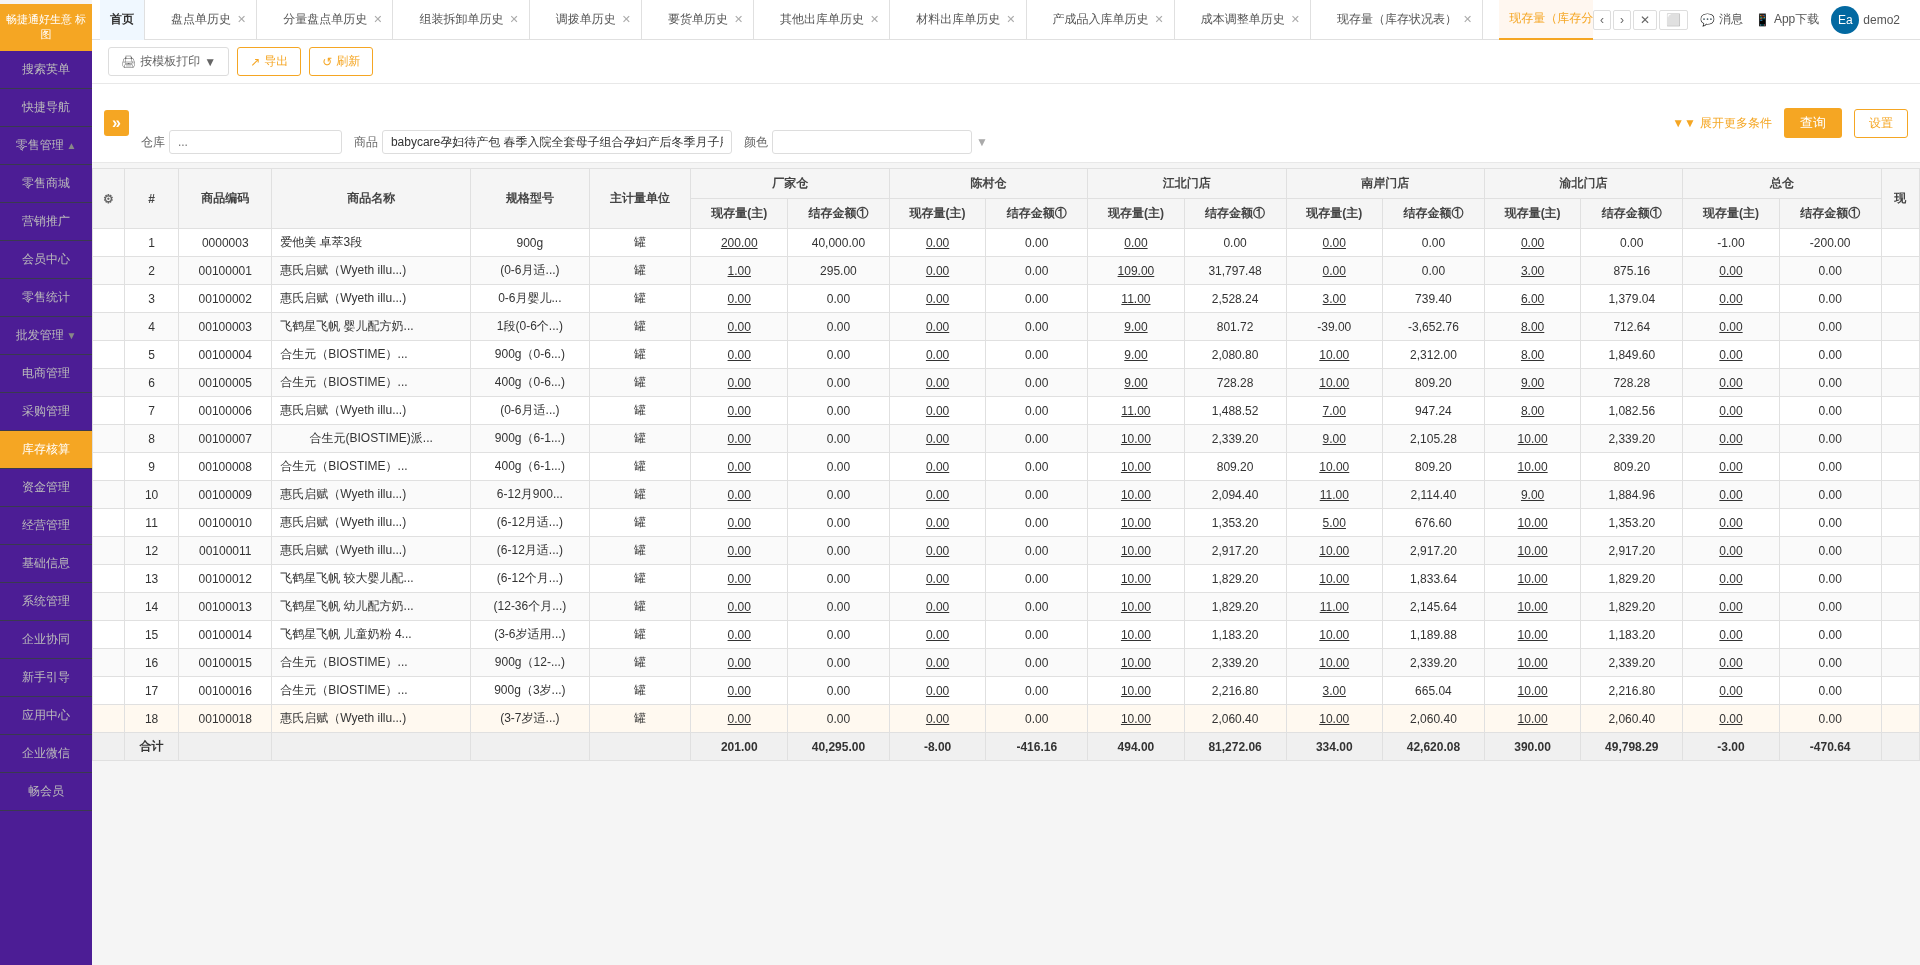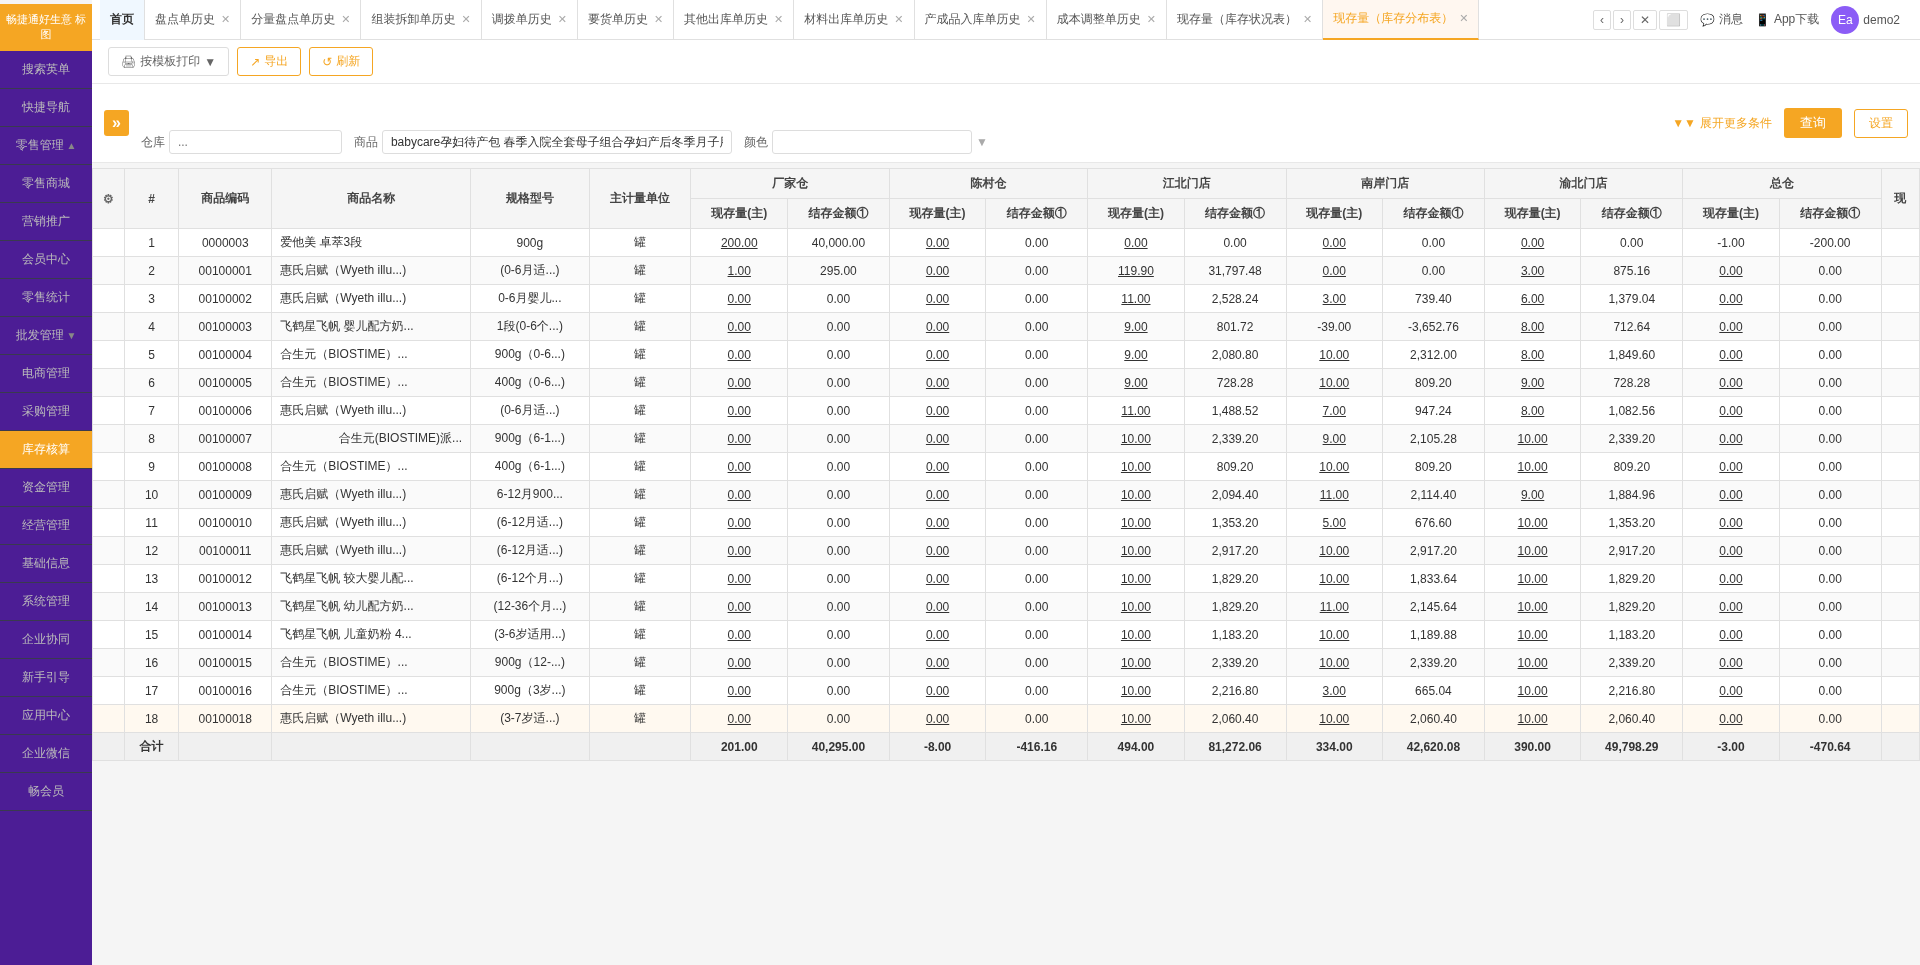--- a/index.html
+++ b/index.html
@@ -17,21 +17,21 @@
       padding: 10px 4px; text-align: center; color: #bbb; cursor: pointer; border-bottom: 1px solid #3a3a4e; font-size: 12px;
     }
     .sidebar-nav-item.active { background: #f5a623; color: white; }
     .sidebar-nav-item .nav-arrow { font-size: 10px; color: #888; }
 
     
     .topbar {
       position: fixed; left: 92px; top: 0; right: 0; height: 40px;
       background: #fff; border-bottom: 1px solid #e0e0e0; display: flex; align-items: center; z-index: 99; padding: 0 8px;
     }
-    .topbar-tabs { display: flex; align-items: flex-start; flex: 1; overflow: hidden; gap: 0; }
+    .topbar-tabs { display: flex; align-items: flex-start; flex: 1; overflow: hidden; gap: 16px; }
     .topbar-tab {
       display: flex; align-items: center; padding: 0 10px; height: 40px; border-right: 1px solid #e0e0e0;
       cursor: pointer; white-space: nowrap; color: #555; font-size: 12px; flex-shrink: 0;
     }
     .topbar-tab.home { background: #f0f8ff; font-weight: bold; color: #333; }
     .topbar-tab.active { background: #fff7f0; color: #f5a623; border-bottom: 2px solid #f5a623; }
     .topbar-tab .close-x { margin-left: 6px; color: #aaa; font-size: 11px; }
     .topbar-right { display: flex; align-items: center; gap: 12px; padding: 0 12px; flex-shrink: 0; }
     .topbar-right-item { display: flex; align-items: center; gap: 4px; color: #555; cursor: pointer; font-size: 12px; }
     .topbar-nav-arrows { display: flex; gap: 2px; }
@@ -89,21 +89,21 @@
     .val-link { color: #1890ff; text-decoration: underline; cursor: pointer; }
     .val-negative { color: #f5222d; }
     .col-settings { width: 32px; }
     .footer-row { background: #f0f0f0 !important; font-weight: bold; }
     .footer-row td { background: #f0f0f0; }
 
     .scrollbar-area { width: 100%; overflow-x: auto; }
     .gear-icon { color: #666; cursor: pointer; }
 
     
-    .user-avatar { width: 28px; height: 28px; border-radius: 50%; background: #8b5cf6; display: flex; align-items: center; justify-content: center; color: white; font-size: 11px; }
+    .user-avatar { width: 28px; height: 28px; border-radius: 50%; background: #0369a1; display: flex; align-items: center; justify-content: center; color: white; font-size: 11px; }
   </style>
 </head>
 <body>
 
 <div class="sidebar">
   <div class="sidebar-logo">
     <div style="font-size:11px; line-height:1.4;">畅捷通好生意
 标图</div>
   </div>
   <div id="sidebar-items-container">
@@ -312,21 +312,21 @@
             <td></td>
             <td>2</td>
             <td>00100001</td>
             <td style="text-align: left;">惠氏启赋（Wyeth illu...)</td>
             <td>(0-6月适...)</td>
             <td>罐</td>
             <td class="val-link">1.00</td>
             <td>295.00</td>
             <td class="val-link">0.00</td>
             <td>0.00</td>
-            <td class="val-link">119.90</td>
+            <td class="val-link">109.00</td>
             <td>31,797.48</td>
             <td class="val-link">0.00</td>
             <td>0.00</td>
             <td class="val-link">3.00</td>
             <td>875.16</td>
             <td class="val-link">0.00</td>
             <td>0.00</td>
             <td></td>
           </tr>
           <tr>
@@ -431,21 +431,21 @@
             <td class="val-link">8.00</td>
             <td>1,082.56</td>
             <td class="val-link">0.00</td>
             <td>0.00</td>
             <td></td>
           </tr>
           <tr>
             <td></td>
             <td>8</td>
             <td>00100007</td>
-            <td style="text-align: right;">合生元(BIOSTIME)派...</td>
+            <td style="text-align: center;">合生元(BIOSTIME)派...</td>
             <td>900g（6-1...)</td>
             <td>罐</td>
             <td class="val-link">0.00</td>
             <td>0.00</td>
             <td class="val-link">0.00</td>
             <td>0.00</td>
             <td class="val-link">10.00</td>
             <td>2,339.20</td>
             <td class="val-link">9.00</td>
             <td>2,105.28</td>

